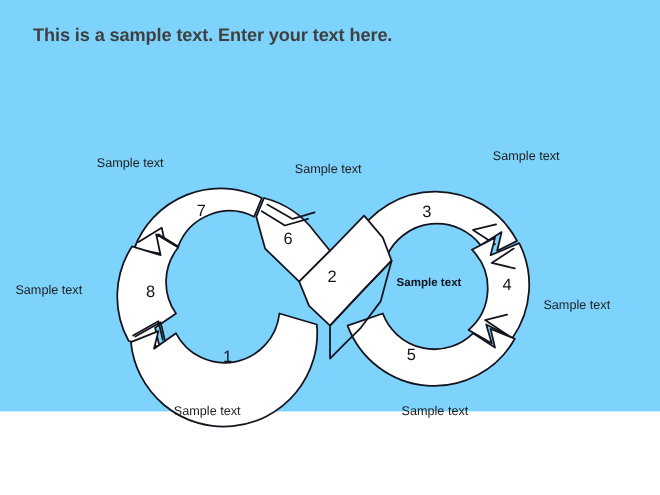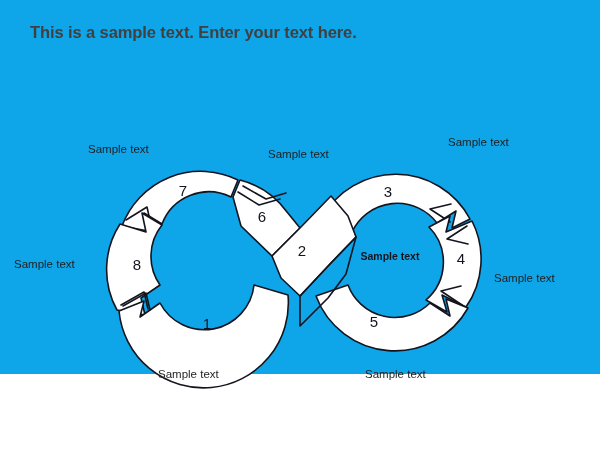--- a/index.html
+++ b/index.html
@@ -13,21 +13,21 @@
     font-family: "Liberation Sans", sans-serif;
     color: #3a3a3a;
     overflow: hidden;
     position: relative;
   }
   #slide {
     position: absolute;
     inset: 0;
     width: 600px;
     height: 374px;
-    background: #0ea5e9;
+    background: #7dd3fc;
   }
   #title {
     position: absolute;
     left: 30px;
     top: 23px;
     font-size: 16.5px;
     font-weight: bold;
     color: #404040;
     letter-spacing: -0.1px;
     white-space: nowrap;

